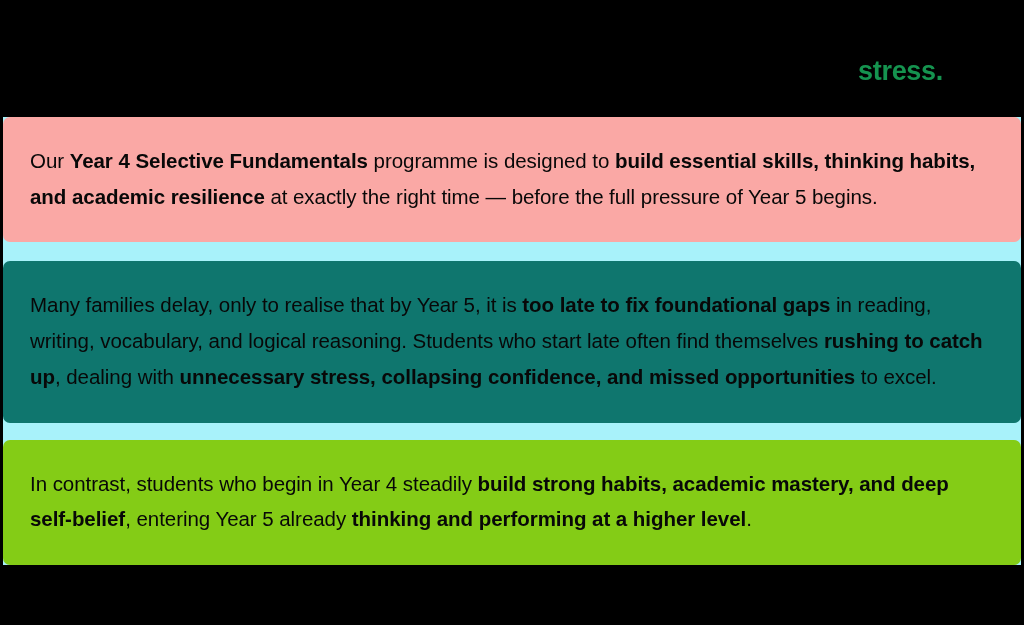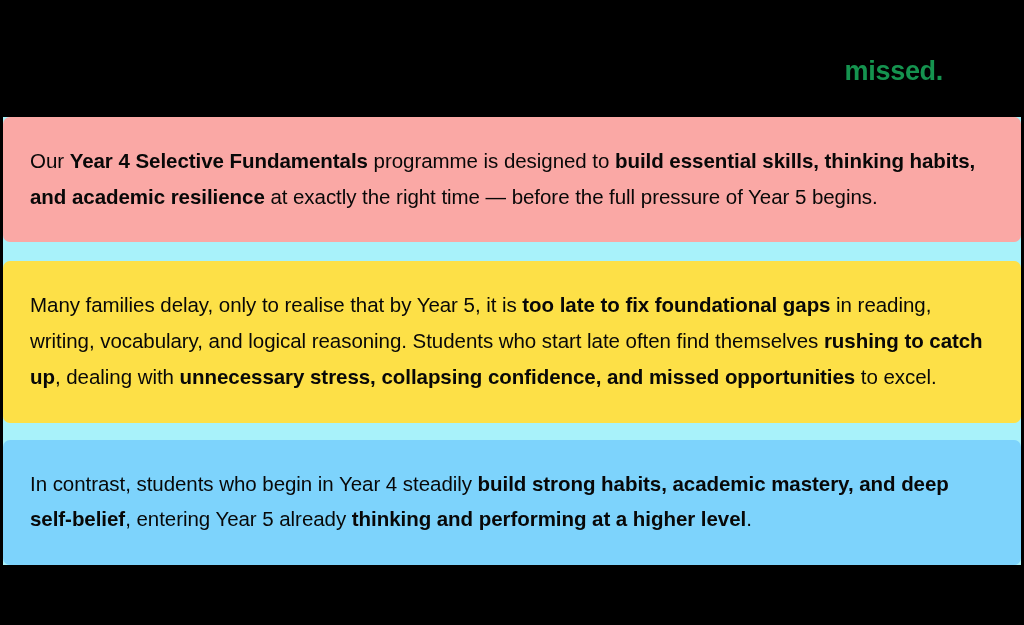--- a/index.html
+++ b/index.html
@@ -68,40 +68,40 @@
   }
 
   .panel--info {
     background: #a8f2fa;
   }
   .panel--warning {
     background: #faa8a5;
     margin-top: 19px;
   }
   .panel--success {
-    background: #7dd3fc;
+    background: #84cc16;
     margin-top: 17px;
   }
 </style>
 </head>
 <body style="background: rgb(0, 0, 0);">
 
 <div class="page">
 
   <div class="header">
-    <div class="brand-word" style="color: rgb(21, 147, 79);">missed.</div>
+    <div class="brand-word" style="color: rgb(21, 147, 79);">stress.</div>
   </div>
 
   <div class="panels" style="background: rgb(168, 242, 250); color: rgb(8, 8, 8);">
 
     <div class="panel panel--info" style="background: rgb(250, 168, 165); color: rgb(8, 8, 8);">
       <p><span>Our </span><b>Year 4 Selective Fundamentals</b><span> programme is designed to </span><b>build essential skills, thinking habits, and academic resilience</b><span> at exactly the right time — before the full pressure of Year 5 begins.</span></p>
     </div>
 
-    <div class="panel panel--warning" style="background: #fde047; color: rgb(8, 8, 8);">
+    <div class="panel panel--warning" style="background: #0f766e; color: rgb(8, 8, 8);">
       <p><span>Many families delay, only to realise that by Year 5, it is </span><b>too late to fix foundational gaps</b><span> in reading, writing, vocabulary, and logical reasoning. Students who start late often find themselves </span><b>rushing to catch up</b><span>, dealing with </span><b>unnecessary stress, collapsing confidence, and missed opportunities</b><span> to excel.</span></p>
     </div>
 
     <div class="panel panel--success">
       <p><span>In contrast, students who begin in Year 4 steadily </span><b>build strong habits, academic mastery, and deep self-belief</b><span>, entering Year 5 already </span><b>thinking and performing at a higher level</b><span>.</span></p>
     </div>
 
   </div>
 </div>
 

